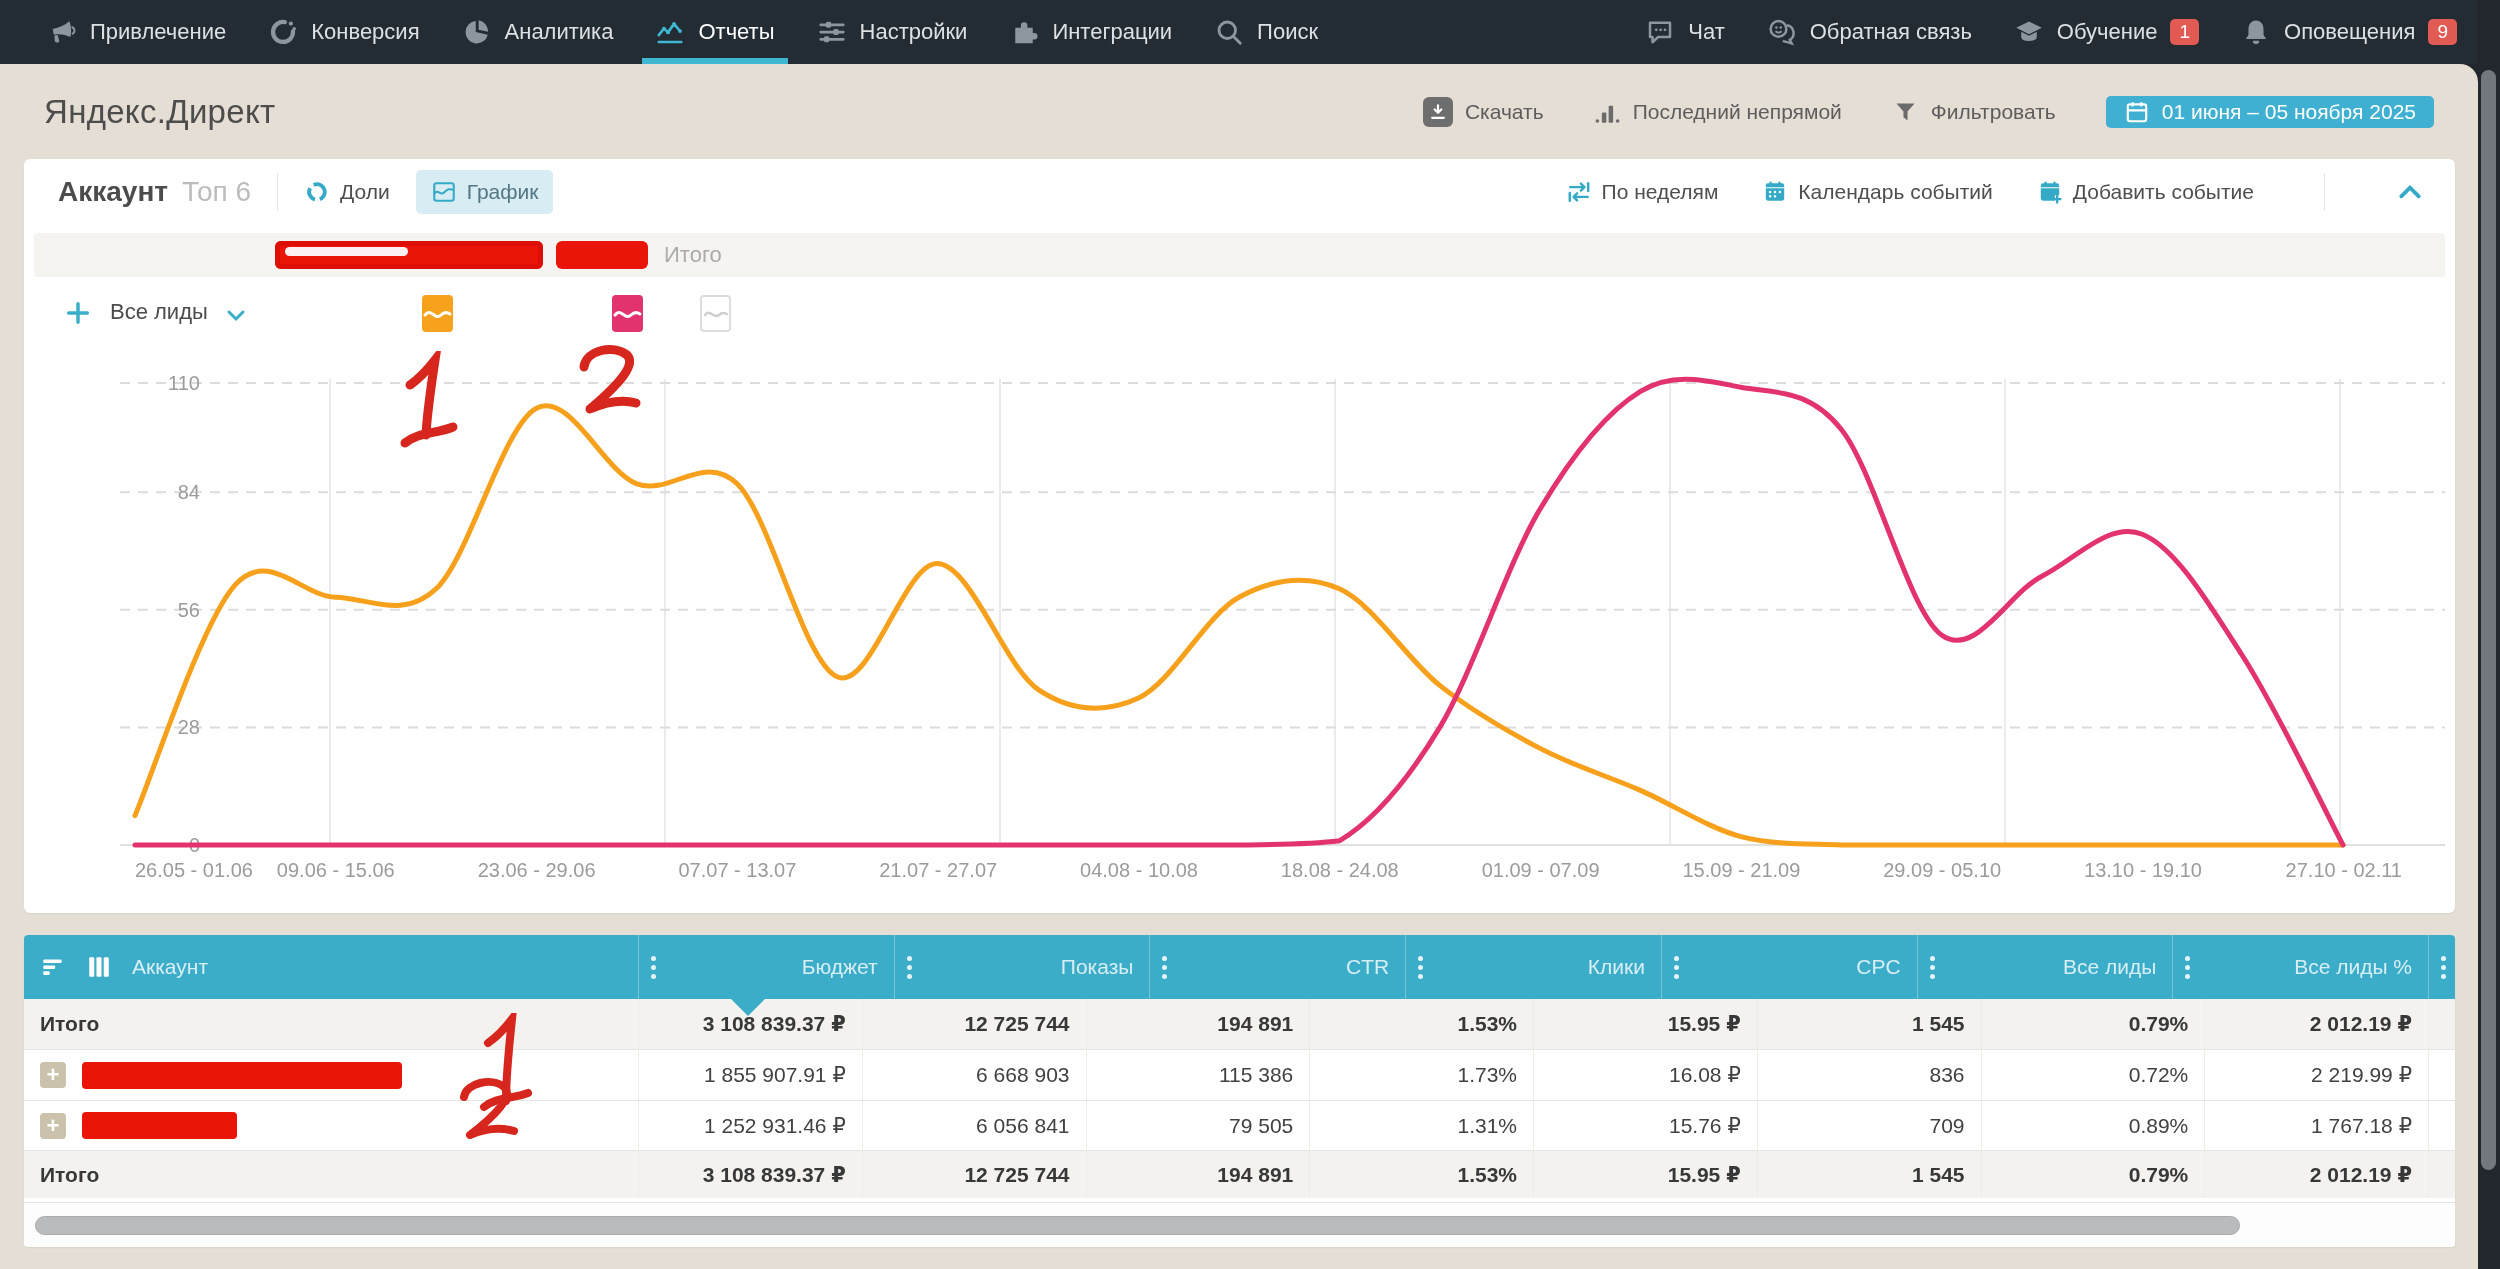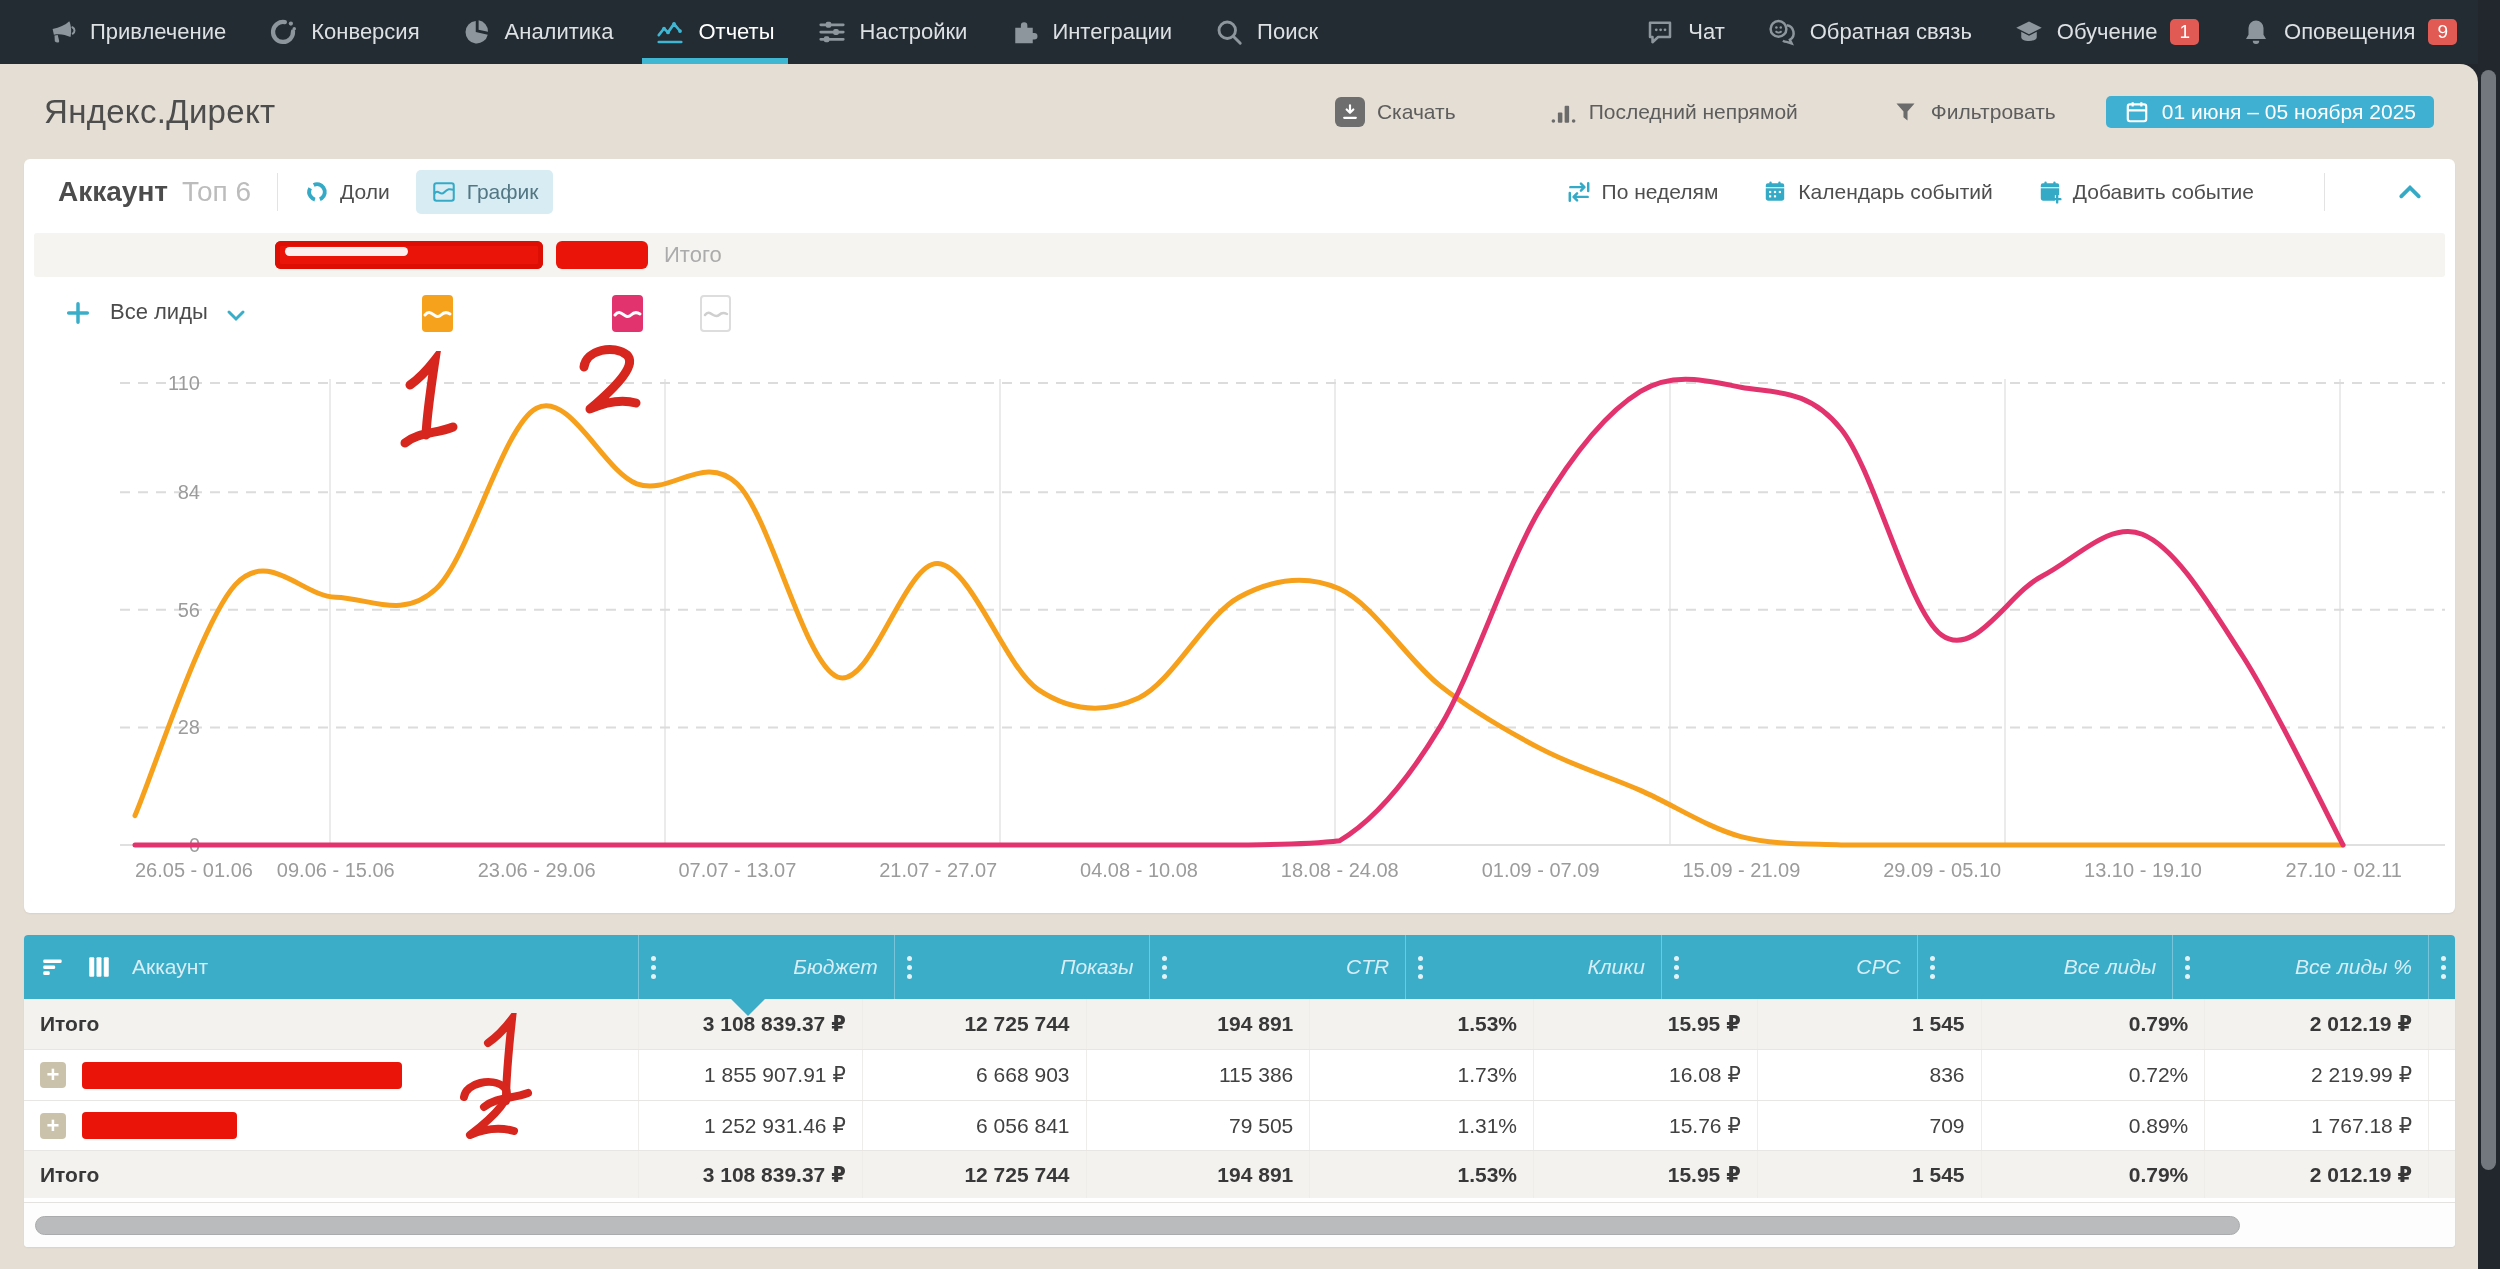--- a/index.html
+++ b/index.html
@@ -16,21 +16,21 @@
   .nav-item.active{color:#ffffff;}
   .nav-item.active .nv-ic{color:#3fb6d2;}
   .nav-item.active::after{content:"";position:absolute;left:8px;right:8px;bottom:0;height:6px;background:#3fb6d2;}
   .badge{background:#e25a54;color:#fff;font-size:19px;border-radius:5px;padding:3px 9px;line-height:1.1;}
 
   
   .content{position:absolute;left:0;top:64px;width:2478px;height:1205px;background:#e5ded4;border-top-right-radius:18px;}
   .page-header{position:absolute;left:0;top:0;width:100%;height:96px;display:flex;align-items:center;padding:0 44px;}
   .page-title{font-size:33px;color:#4d4d4d;font-weight:500;letter-spacing:.3px;}
   .hdr-right{margin-left:auto;display:flex;align-items:center;gap:50px;}
-  .hdr-btn{display:flex;align-items:center;gap:12px;font-size:21px;color:#5d5d5d;cursor:pointer;margin-left:44px;}
+  .hdr-btn{display:flex;align-items:center;gap:12px;font-size:21px;color:#5d5d5d;cursor:pointer;}
   .hdr-btn .hi{width:27px;height:27px;color:#6b6b6b;display:flex;}
   .hdr-btn .hi svg{width:100%;height:100%;}
   .dl-box{width:30px;height:30px;background:#6e6e6e;border-radius:6px;display:flex;align-items:center;justify-content:center;}
   .dl-box svg{width:20px;height:20px;}
   .date-btn{display:flex;align-items:center;gap:12px;background:#3fb0d2;color:#fff;font-size:21px;height:32px;padding:0 18px;border-radius:5px;cursor:pointer;}
   .date-btn .hi{width:26px;height:26px;display:flex;}
 
   
   .panel{position:absolute;background:#fff;border-radius:6px;box-shadow:0 1px 2px rgba(0,0,0,.06);}
   .panel-chart{left:24px;top:95px;width:2431px;height:754px;}
@@ -66,21 +66,21 @@
   .chart-svg{position:absolute;left:0;top:190px;}
 
   
   .panel-table{left:24px;top:871px;width:2431px;height:312px;border-radius:4px;overflow:hidden;}
   .t-header{display:flex;height:64px;background:#3cadc9;align-items:stretch;}
   .t-acct{width:614px;display:flex;align-items:center;gap:20px;padding-left:16px;color:#d8eef5;font-size:21px;}
   .th-ic{width:26px;height:26px;color:#fff;display:flex;cursor:pointer;}
   .th-ic svg{width:100%;height:100%;}
   .t-col{flex:1;display:flex;align-items:center;border-left:1px solid rgba(255,255,255,.30);position:relative;cursor:pointer;}
   .t-col .kebab{margin-left:12px;}
-  .t-col .lbl{margin-left:auto;margin-right:16px;color:#d8eef5;font-size:21px;font-style:italic;}
+  .t-col .lbl{margin-left:auto;margin-right:16px;color:#d8eef5;font-size:21px;}
   .t-stub{width:27px;border-left:1px solid rgba(255,255,255,.30);display:flex;align-items:center;}
   .kebab{display:flex;flex-direction:column;gap:4px;cursor:pointer;}
   .kebab i{width:5px;height:5px;border-radius:50%;background:rgba(255,255,255,.85);}
   .t-row{display:flex;align-items:stretch;border-top:1px solid #e8e6e3;background:#fff;}
   .t-row.total{background:#f3f2ef;}
   .t-row:first-of-type{border-top:none;}
   .c-acct{width:614px;display:flex;align-items:center;padding-left:16px;gap:16px;}
   .c-val{flex:1;display:flex;align-items:center;justify-content:flex-end;padding-right:16px;font-size:21px;color:#414141;border-left:1px solid #efedea;}
   .t-row.total .c-val,.t-row.total .c-acct{font-weight:700;color:#383838;}
   .c-stub{width:27px;border-left:1px solid #efedea;}

